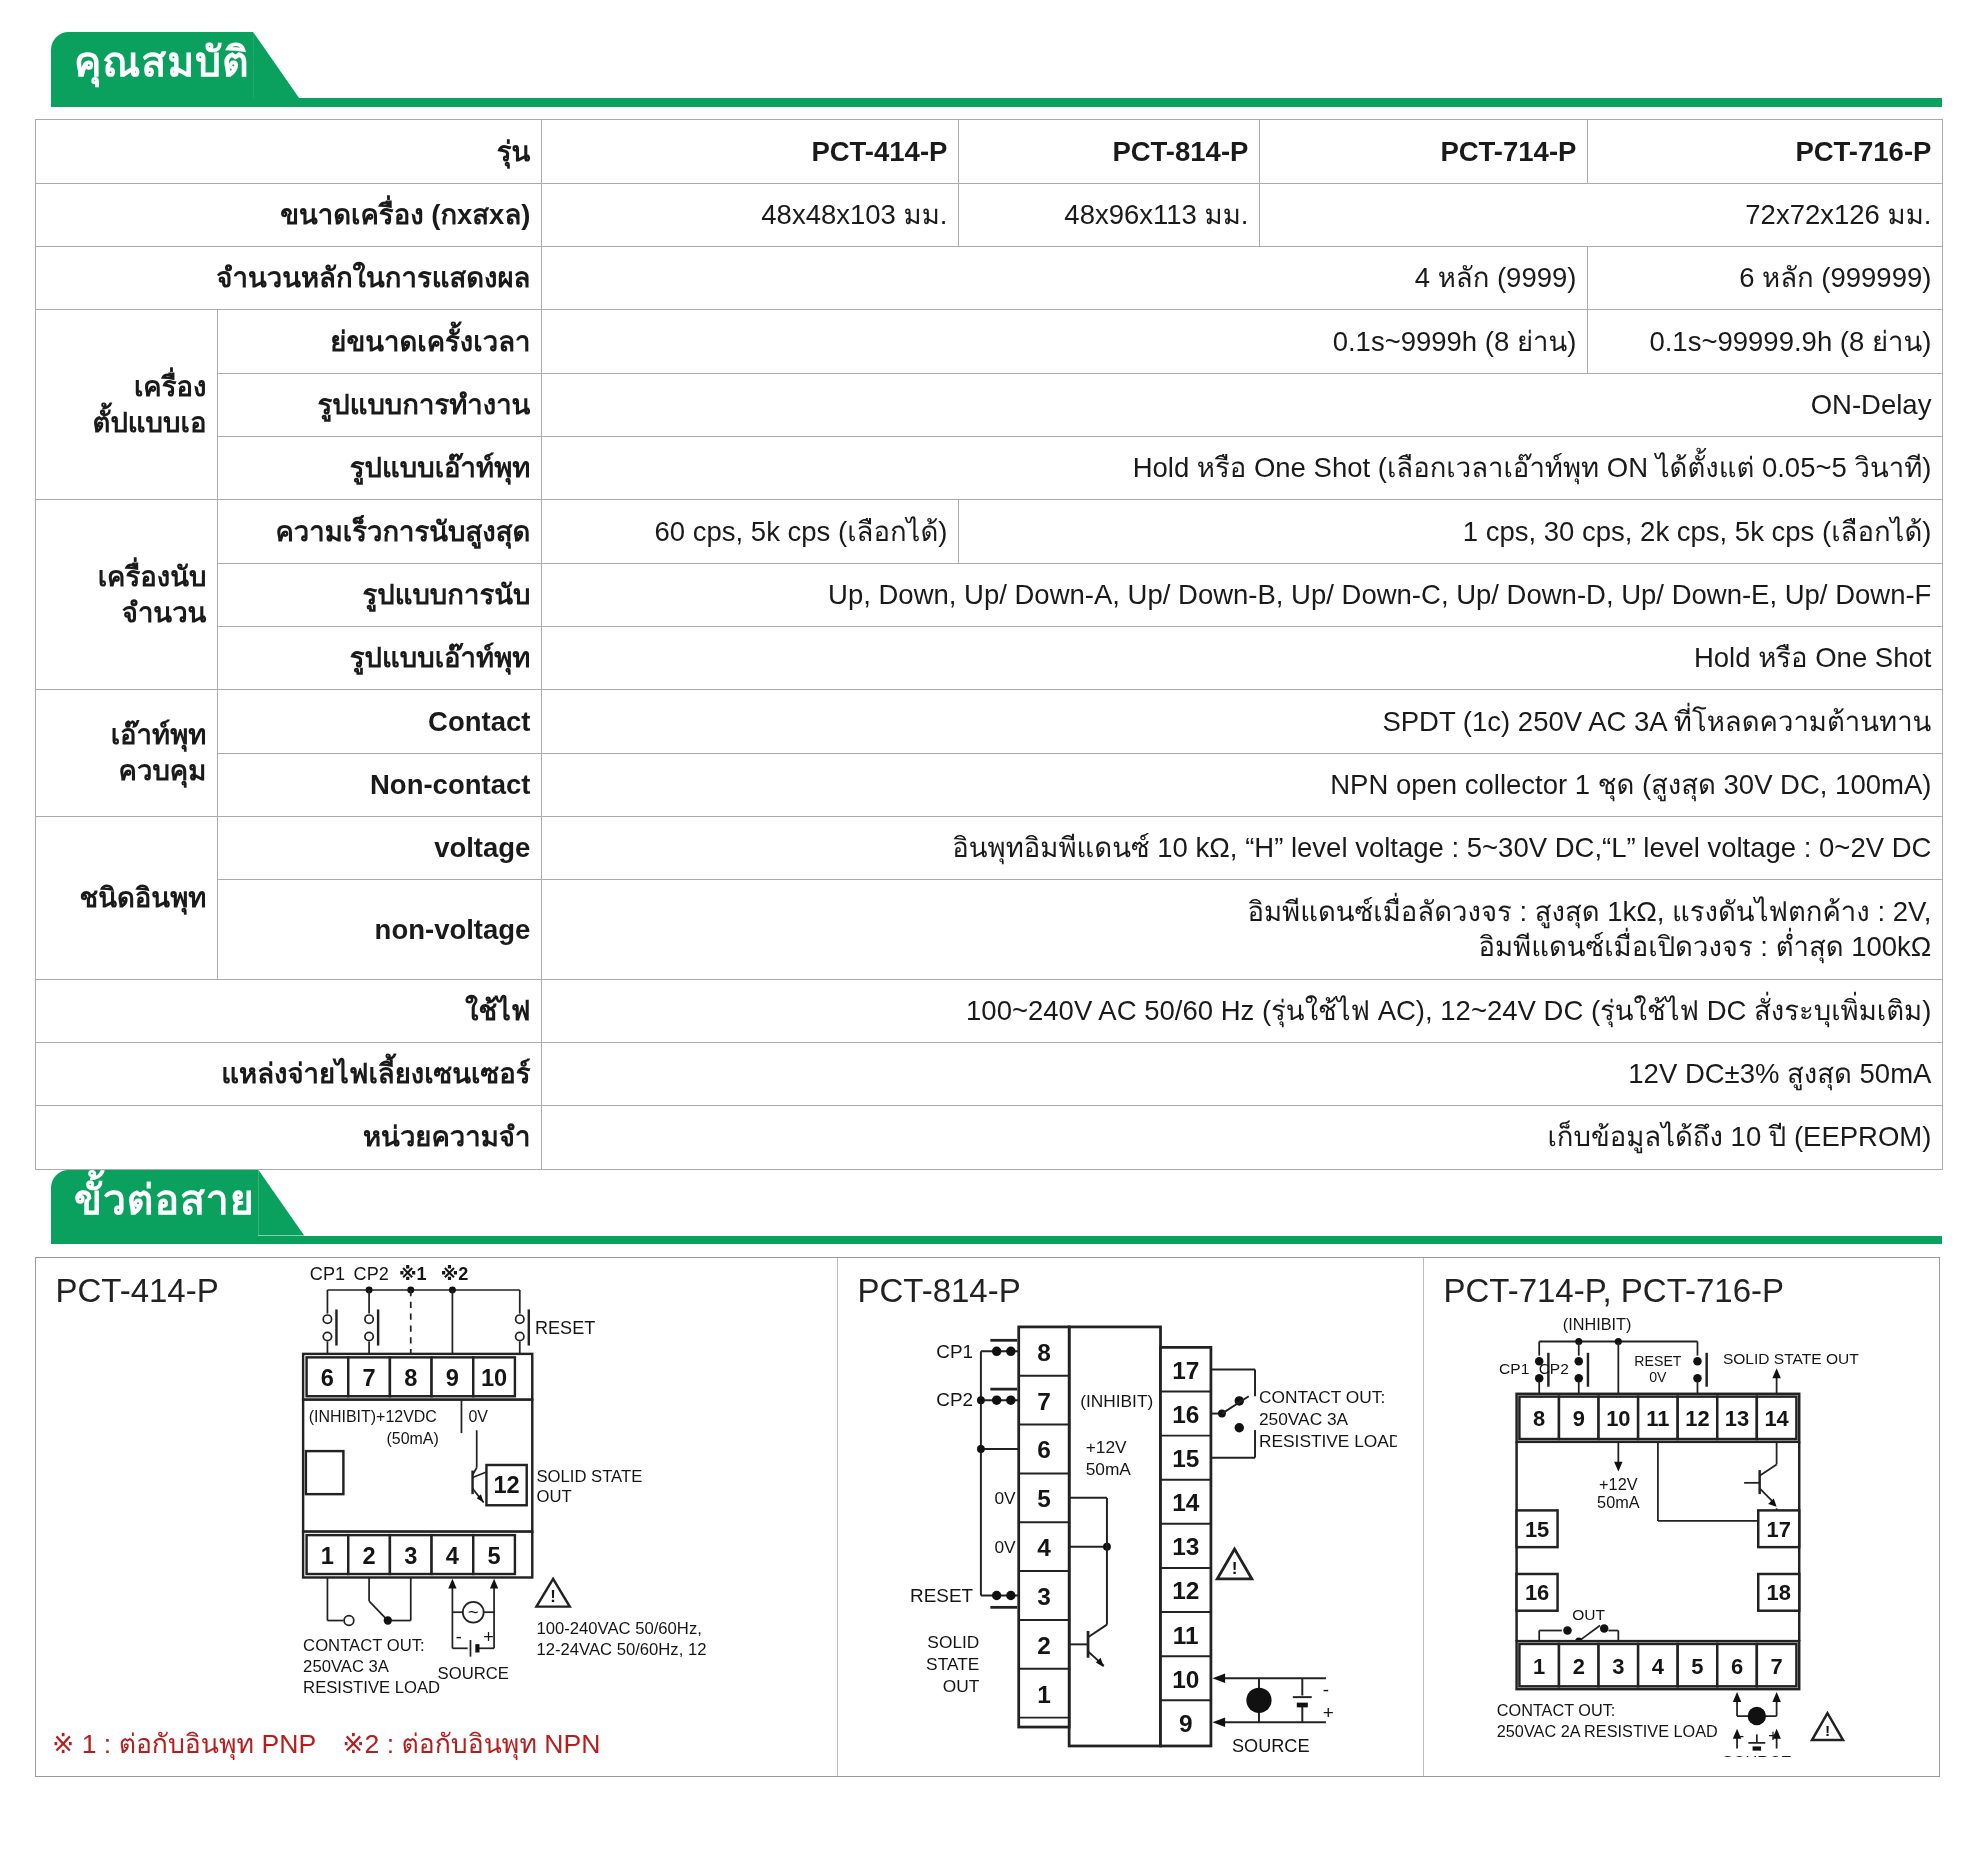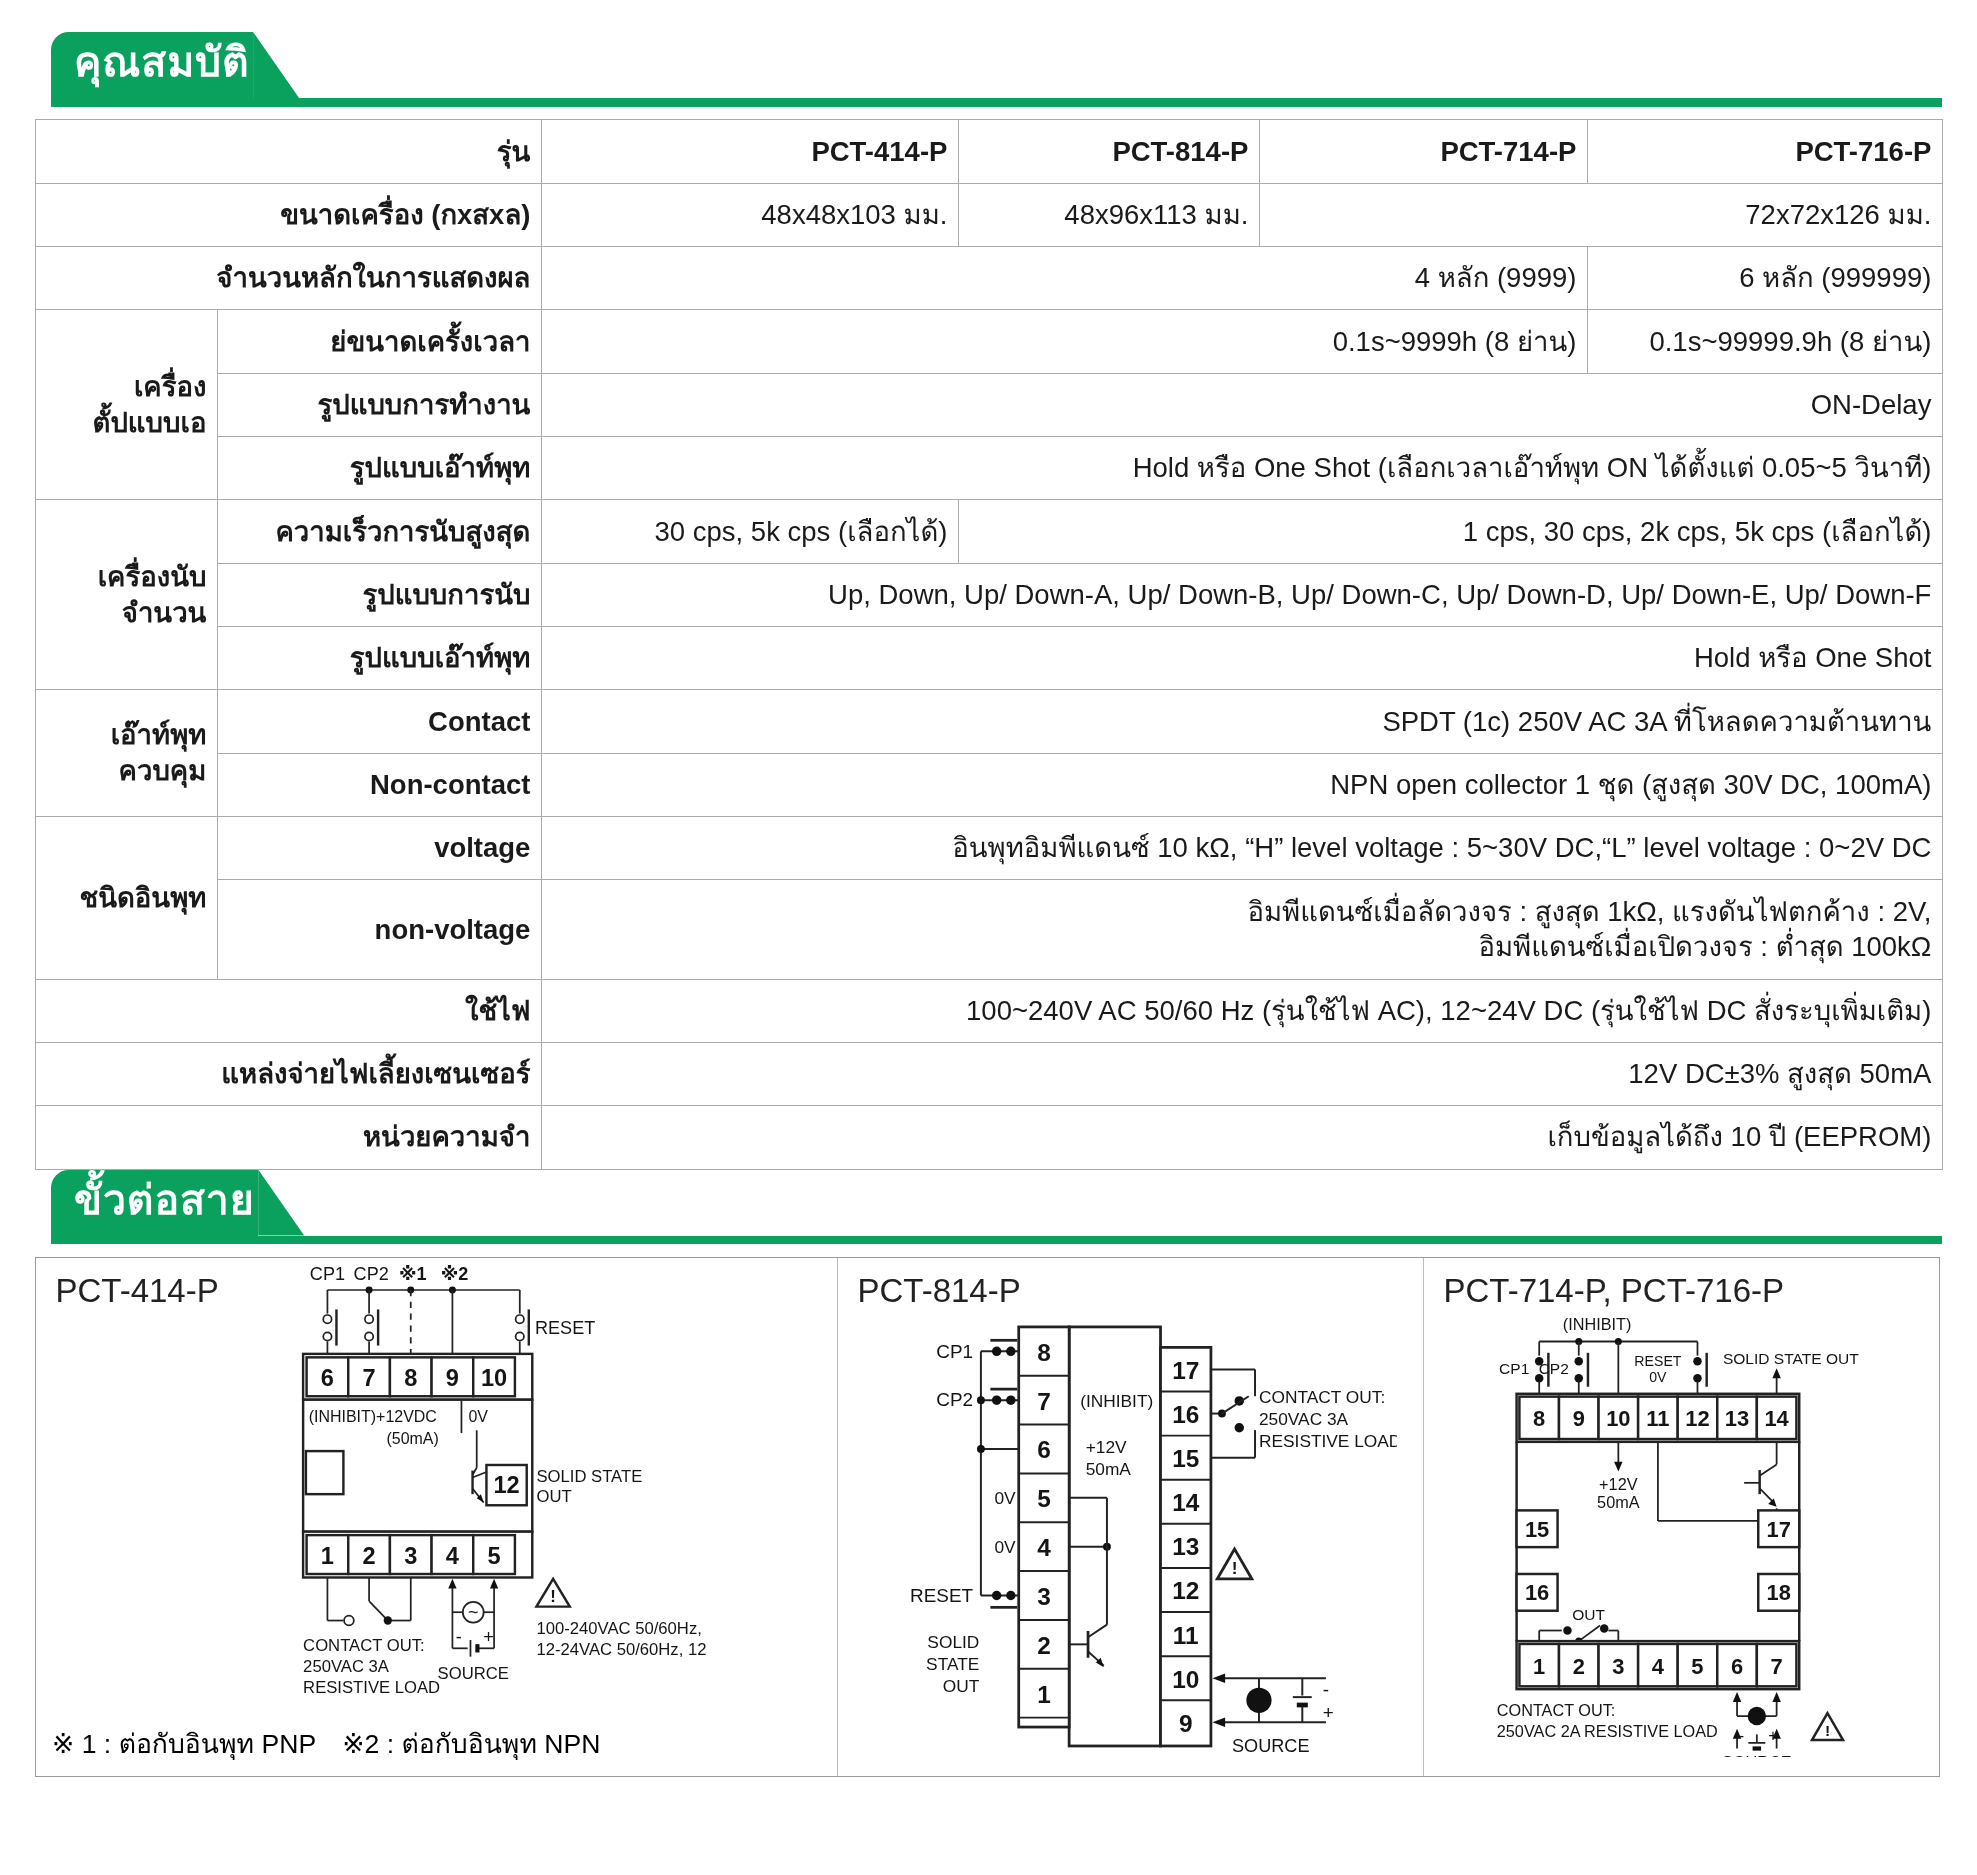--- a/index.html
+++ b/index.html
@@ -41,21 +41,21 @@
   td.val  { text-align:center; }
   .stack span { display:block; }
 
   
   .wirebox { display:flex; border:1.8px solid #9a9a9a; height:518px; width:1903px; margin-top:5.3px; }
   .panel { position:relative; height:100%; }
   .panel-1 { width:801px; border-right:1.8px solid #bdbdbd; }
   .panel-2 { width:585px; border-right:1.8px solid #bdbdbd; }
   .panel-3 { flex:1; }
   .panel-title { position:absolute; top:14px; left:19.5px; font-size:33px; color:#222; }
-  .footnote { position:absolute; left:16px; bottom:10.6px; font-size:26.6px; color:#000000; }
+  .footnote { position:absolute; left:16px; bottom:10.6px; font-size:26.6px; color:#b91c1c; }
   svg text { fill:#151515; }
   .s20 { font-size:20px; } .s22 { font-size:22px; } .s23 { font-size:23px; }
   .s24 { font-size:24px; } .s26 { font-size:26px; }
   .b  { font-weight:bold; }
   .pin { font-size:34px; font-weight:bold; }
   .pin32 { font-size:31px; font-weight:bold; }
   .wire { stroke:#222; stroke-width:2.5; fill:none; }
   .thick { stroke:#222; stroke-width:3.5; fill:none; }
   .whitebox { stroke:#222; stroke-width:3.5; fill:#ffffff; }
   .dot { fill:#111; }
@@ -120,21 +120,21 @@
     <tr>
       <td class="lab">รูปแบบเอ๊าท์พุท</td>
       <td class="val" colspan="4">Hold หรือ One Shot (เลือกเวลาเอ๊าท์พุท ON ได้ตั้งแต่ 0.05~5 วินาที)</td>
     </tr>
     <tr>
       <td class="grp stack" rowspan="3">
         <span>เครื่องนับ</span>
         <span>จำนวน</span>
       </td>
       <td class="lab">ความเร็วการนับสูงสุด</td>
-      <td class="val">30 cps, 5k cps (เลือกได้)</td>
+      <td class="val">60 cps, 5k cps (เลือกได้)</td>
       <td class="val" colspan="3">1 cps, 30 cps, 2k cps, 5k cps (เลือกได้)</td>
     </tr>
     <tr>
       <td class="lab">รูปแบบการนับ</td>
       <td class="val" colspan="4">Up, Down, Up/ Down-A, Up/ Down-B, Up/ Down-C, Up/ Down-D, Up/ Down-E, Up/ Down-F</td>
     </tr>
     <tr>
       <td class="lab">รูปแบบเอ๊าท์พุท</td>
       <td class="val" colspan="4">Hold หรือ One Shot</td>
     </tr>

